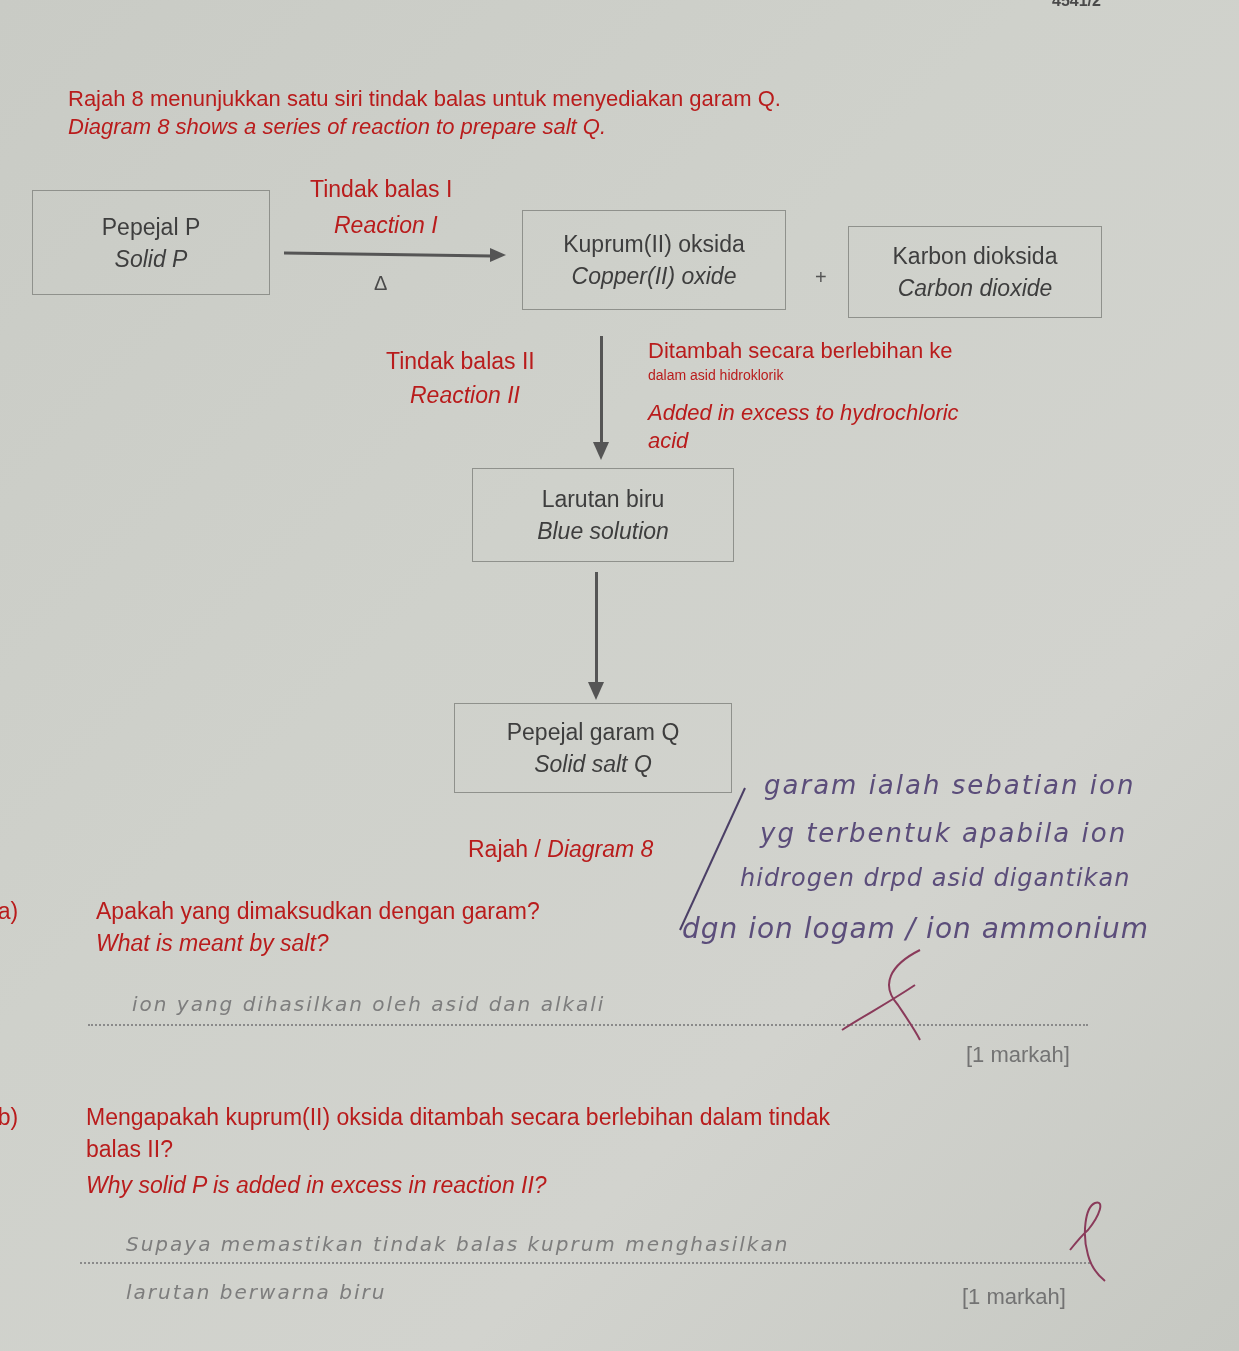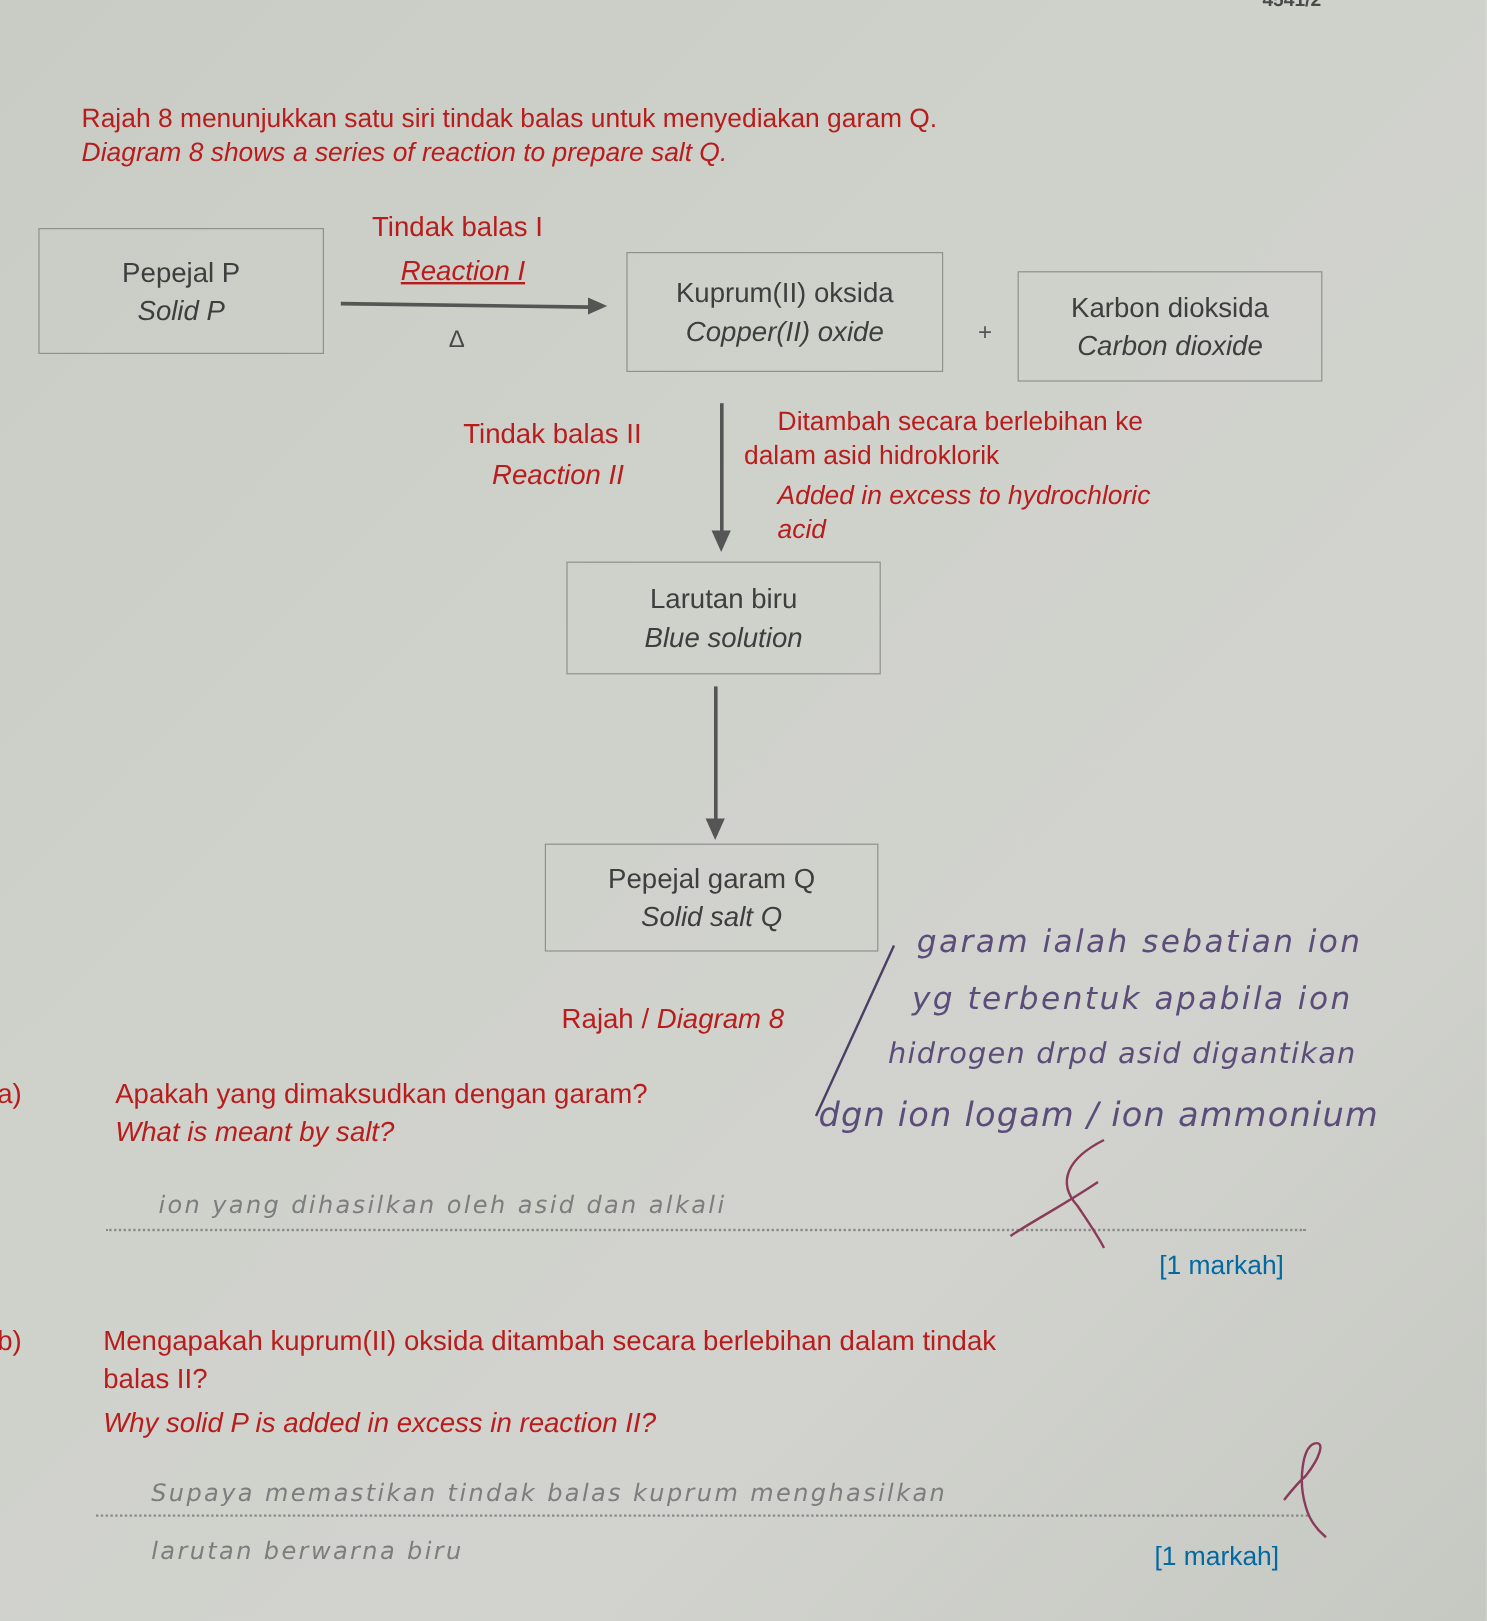--- a/index.html
+++ b/index.html
@@ -34,40 +34,40 @@
     color: #5b4d7a; font-size: 26px; letter-spacing: 2px; white-space: nowrap;
     font-weight: 300;
   }
   .hand-pencil {
     font-family: "DejaVu Sans", sans-serif; font-style: italic;
     color: #7d7d7d; font-size: 20px; letter-spacing: 2px; white-space: nowrap;
   }
   .dotline {
     position: absolute; height: 0; border-bottom: 2px dotted #8a8a8a;
   }
-  .marks { position: absolute; font-size: 22px; color: #0369a1; }
+  .marks { position: absolute; font-size: 22px; color: #737373; }
   .red-mark { position: absolute; }
 </style>
 </head>
 <body>
 
 <div class="abs" style="left:1052px; top:-8px; font-size:16px; font-weight:bold; color:#4a4a4a;">4541/2</div>
 
 <div class="abs print" style="left:68px; top:86px; font-size:22px;">Rajah 8 menunjukkan satu siri tindak balas untuk menyediakan garam Q.</div>
 <div class="abs print it" style="left:68px; top:114px; font-size:22px;">Diagram 8 shows a series of reaction to prepare salt Q.</div>
 
 <div>
 
   <div class="box" style="left:32px; top:190px; width:236px; height:103px;">
     <div>Pepejal P</div>
     <div class="it">Solid P</div>
   </div>
 
   <div class="abs print" style="left:310px; top:176px;">Tindak balas I</div>
-  <div class="abs print it" style="left:334px; top:212px;text-decoration:underline;">Reaction I</div>
+  <div class="abs print it" style="left:334px; top:212px;">Reaction I</div>
   <div class="hline" style="left:284px; top:253px; width:208px; transform:rotate(0.8deg);"></div>
   <div class="arrow-r" style="left:490px; top:248px;"></div>
   <div class="abs" style="left:374px; top:272px; font-size:20px; color:#4a4a4a;">Δ</div>
 
   <div class="box" style="left:522px; top:210px; width:262px; height:98px;">
     <div>Kuprum(II) oksida</div>
     <div class="it">Copper(II) oxide</div>
   </div>
 
   <div class="abs" style="left:815px; top:266px; font-size:20px; color:#555;">+</div>
@@ -76,21 +76,21 @@
     <div>Karbon dioksida</div>
     <div class="it">Carbon dioxide</div>
   </div>
 
   <div class="abs print" style="left:386px; top:348px;">Tindak balas II</div>
   <div class="abs print it" style="left:410px; top:382px;">Reaction II</div>
   <div class="vline" style="left:600px; top:336px; height:108px;"></div>
   <div class="arrow-d" style="left:593px; top:442px;"></div>
 
   <div class="abs print" style="left:648px; top:338px; font-size:22px;">Ditambah secara berlebihan ke</div>
-  <div class="abs print" style="left:620px; top:367px; font-size:22px;">dalam asid hidroklorik</div>
+  <div class="abs print" style="left:648px; top:367px; font-size:14px;">dalam asid hidroklorik</div>
   <div class="abs print it" style="left:648px; top:400px; font-size:22px;">Added in excess to hydrochloric</div>
   <div class="abs print it" style="left:648px; top:428px; font-size:22px;">acid</div>
 
   <div class="box" style="left:472px; top:468px; width:260px; height:92px;">
     <div>Larutan biru</div>
     <div class="it">Blue solution</div>
   </div>
 
   <div class="vline" style="left:595px; top:572px; height:112px;"></div>
   <div class="arrow-d" style="left:588px; top:682px;"></div>

